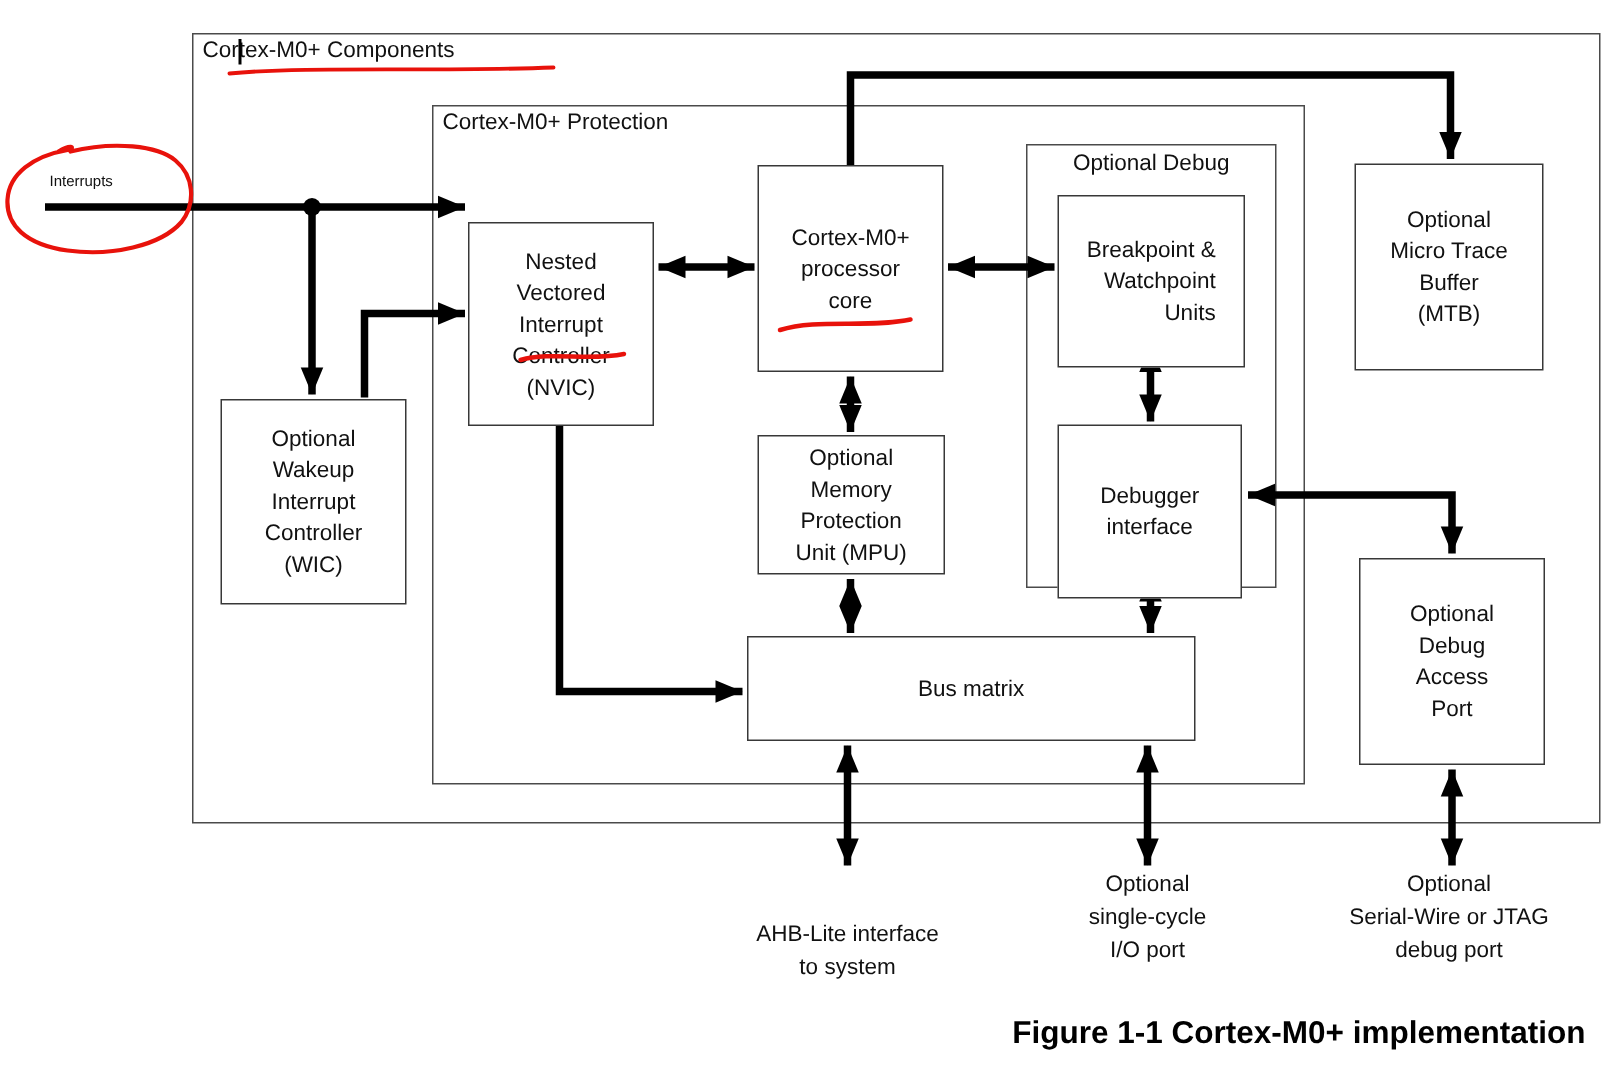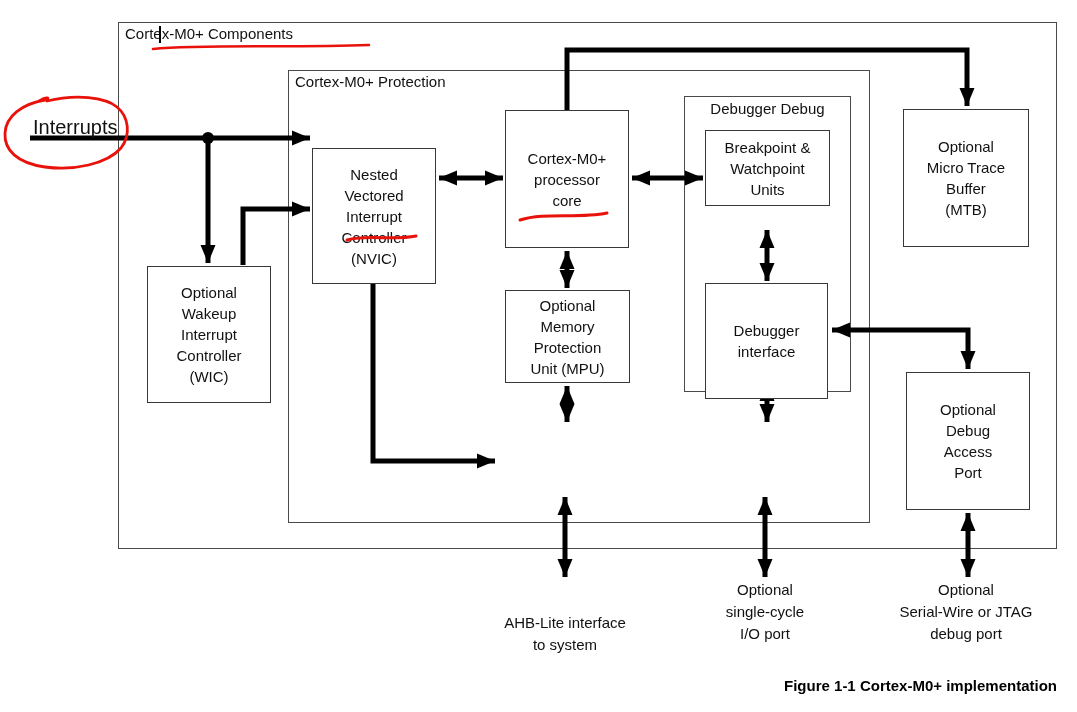--- a/index.html
+++ b/index.html
@@ -6,39 +6,39 @@
   .canvas{position:relative;width:1077px;height:712px;background:#ffffff;
           font-family:"Liberation Sans",sans-serif;color:#111;overflow:hidden;}
   .group{position:absolute;border:1.6px solid #4a4a4a;box-sizing:border-box;background:transparent;z-index:1;}
   .group-title{position:absolute;font-size:15px;white-space:nowrap;color:#111;}
   .debug-title{width:100%;text-align:center;top:3px;left:0;}
   svg.wires{position:absolute;left:0;top:0;z-index:2;}
   .box{position:absolute;border:1.6px solid #383838;box-sizing:border-box;background:#fff;
        display:flex;align-items:center;justify-content:center;text-align:center;
        font-size:15px;line-height:21px;white-space:pre-line;z-index:3;}
   .flabel{position:absolute;font-size:15px;line-height:22px;text-align:center;white-space:pre-line;z-index:3;}
-  .interrupts{position:absolute;left:33px;top:116px;font-size:20px;white-space:nowrap;z-index:3;}
+  .interrupts{position:absolute;left:33px;top:116px;font-size:10px;white-space:nowrap;z-index:3;}
   svg.marks{position:absolute;left:0;top:0;z-index:4;pointer-events:none;}
   .caption{position:absolute;left:557px;top:677px;width:500px;text-align:right;
-           font-weight:bold;font-size:15px;color:#000;z-index:3;}
+           font-weight:bold;font-size:21px;color:#000;z-index:3;}
   .caret{position:absolute;left:159px;top:26px;width:2px;height:17px;background:#000;z-index:5;}
 </style>
 </head>
 <body>
 
 <div class="canvas">
 
-  <div class="group" style="left:118px;top:22px;width:939px;height:527px;">
+  <div class="group" style="left:128px;top:22px;width:939px;height:527px;">
     <span class="group-title" style="left:6px;top:2px;">Cortex-M0+ Components</span>
   </div>
   <div class="group" style="left:288px;top:70px;width:582px;height:453px;">
     <span class="group-title" style="left:6px;top:2px;">Cortex-M0+ Protection</span>
   </div>
   <div class="group" style="left:684px;top:96px;width:167px;height:296px;">
-    <span class="group-title debug-title">Debugger Debug</span>
+    <span class="group-title debug-title">Optional Debug</span>
   </div>
 
   <div class="caret"></div>
 
   <svg class="wires" width="1077" height="712">
     <defs>
       <marker id="ah" viewBox="0 0 20 16" markerUnits="userSpaceOnUse" markerWidth="20" markerHeight="16" refX="18.5" refY="8" orient="auto-start-reverse">
         <path d="M0.5,0.5 L18.5,8 L0.5,15.5 Z" fill="#000"></path>
       </marker>
     </defs>
@@ -72,25 +72,26 @@
 Interrupt
 Controller
 (WIC)</div>
   <div class="box" style="left:505px;top:110px;width:124px;height:138px;">Cortex-M0+
 processor
 core</div>
   <div class="box" style="left:505px;top:290px;width:125px;height:93px;">Optional
 Memory
 Protection
 Unit (MPU)</div>
-  <div class="box" style="left:705px;top:130px;width:125px;height:76px;">Breakpoint &amp;
+  <div class="box" style="left:705px;top:130px;width:125px;height:115px;text-align:right;">Breakpoint &amp;
 Watchpoint
 Units</div>
   <div class="box" style="left:705px;top:283px;width:123px;height:116px;">Debugger
 interface</div>
+  <div class="box" style="left:498px;top:424px;width:299px;height:70px;">Bus matrix</div>
   <div class="box" style="left:903px;top:109px;width:126px;height:138px;">Optional
 Micro Trace
 Buffer
 (MTB)</div>
   <div class="box" style="left:906px;top:372px;width:124px;height:138px;">Optional
 Debug
 Access
 Port</div>
 
   <div class="interrupts">Interrupts</div>

